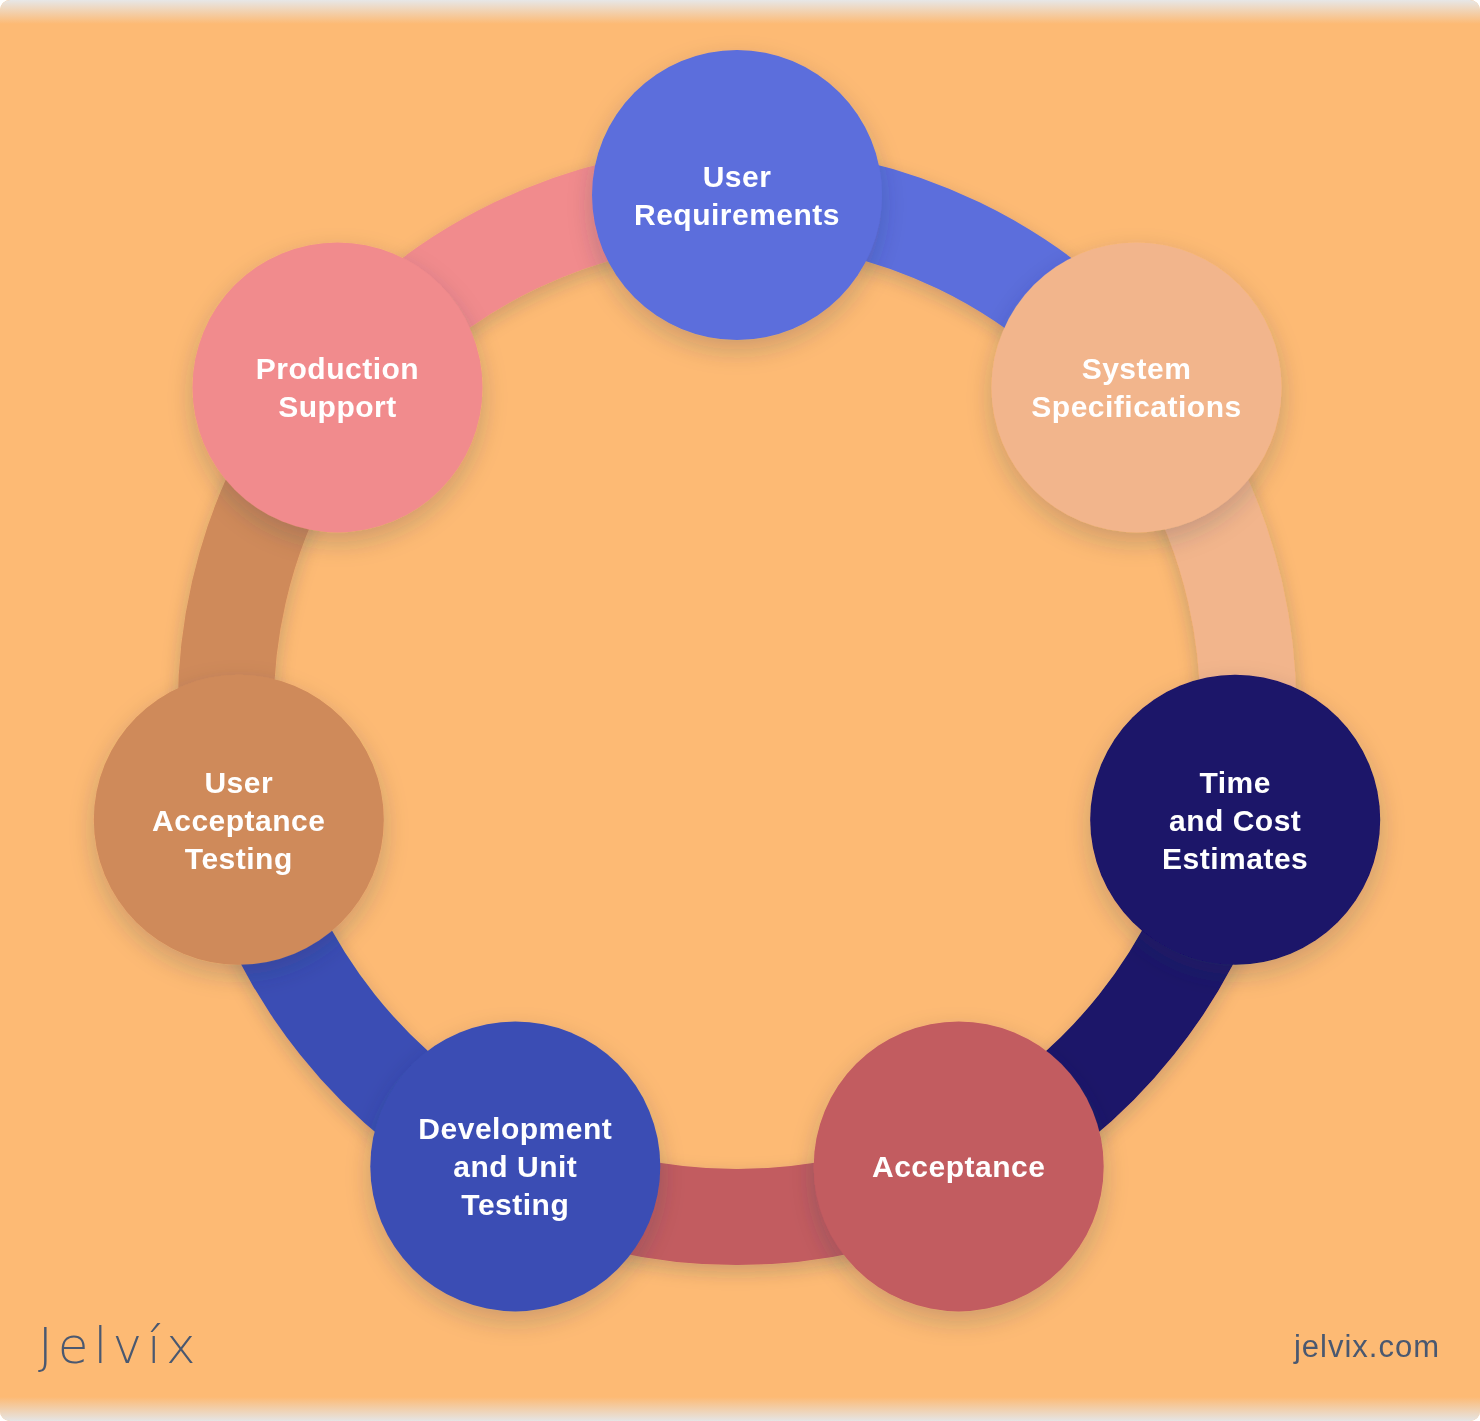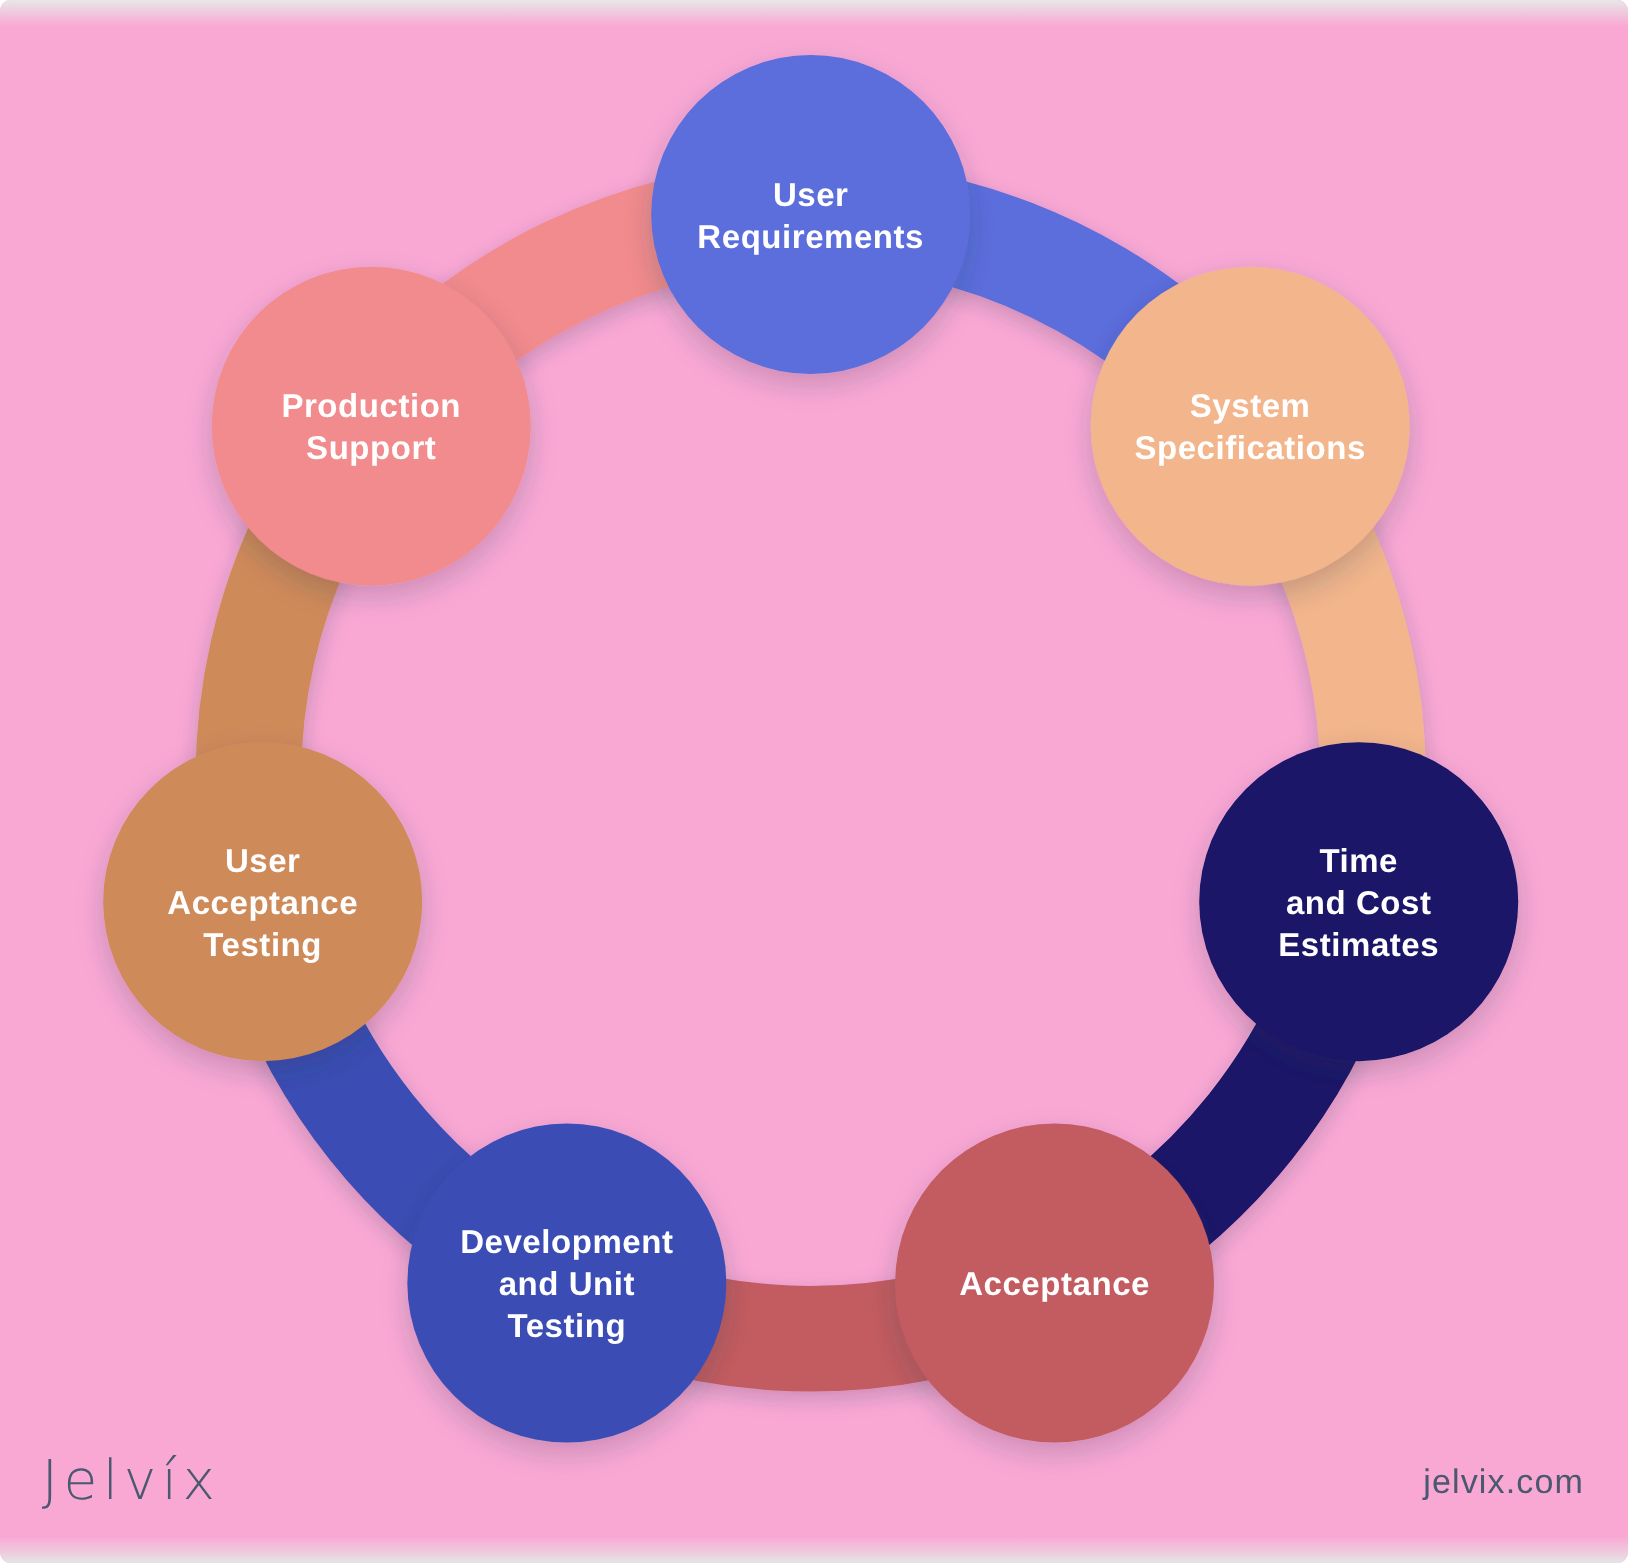--- a/index.html
+++ b/index.html
@@ -5,21 +5,21 @@
   html, body {
     margin: 0;
     padding: 0;
     background: #ffffff;
     font-family: "Liberation Sans", sans-serif;
   }
   .card {
     position: relative;
     width: 1480px;
     height: 1421px;
-    background: #f9a8d4;
+    background: #fdba74;
     border-radius: 10px;
     overflow: hidden;
   }
   .card-edge-top {
     position: absolute;
     top: 0; left: 0; right: 0;
     height: 24px;
     background: linear-gradient(to bottom, #e7e7e7, rgba(255,255,255,0));
     pointer-events: none;
   }

